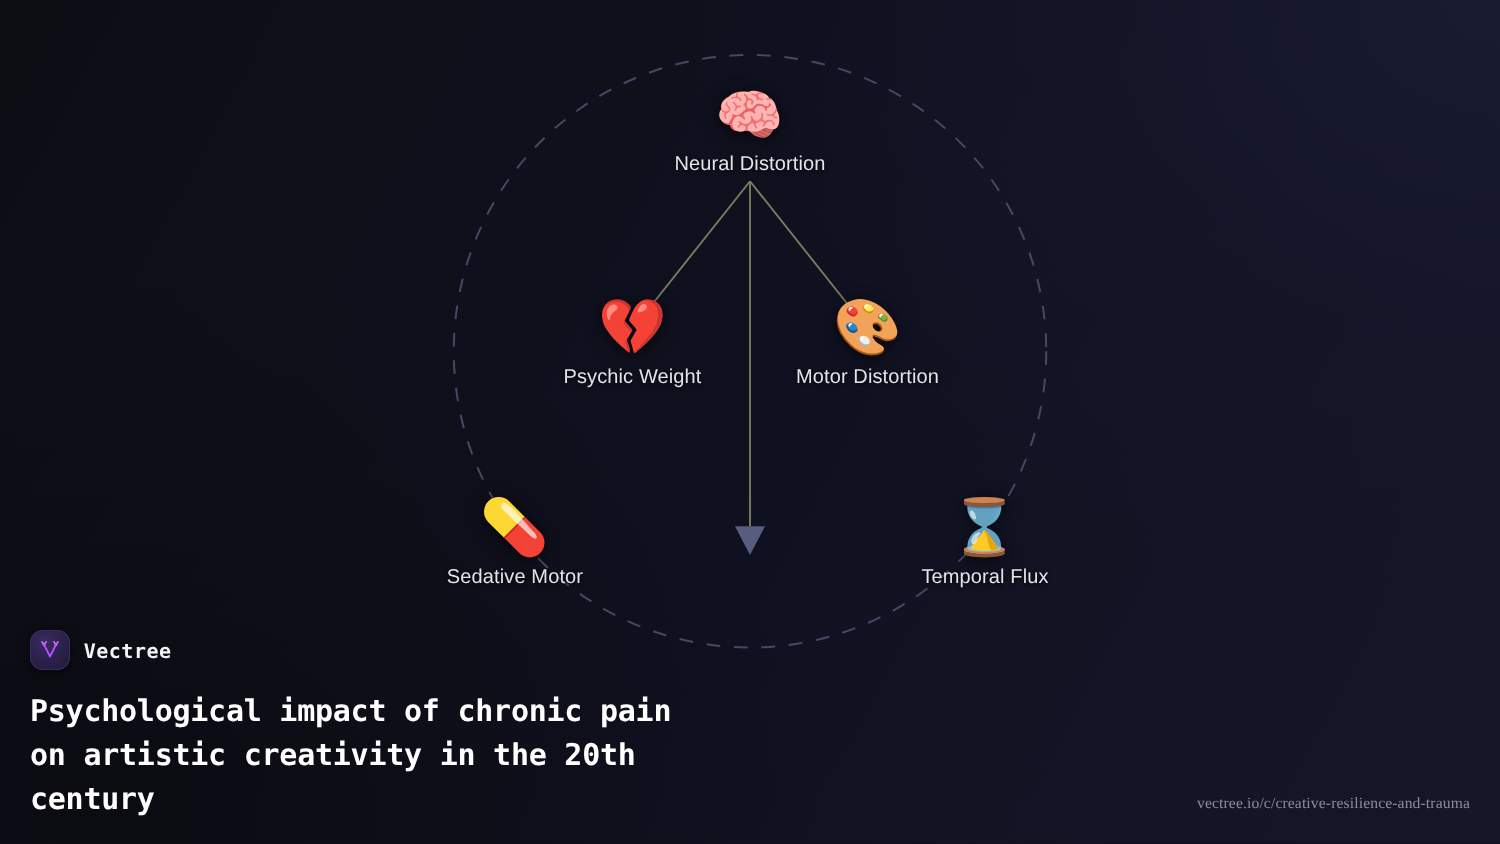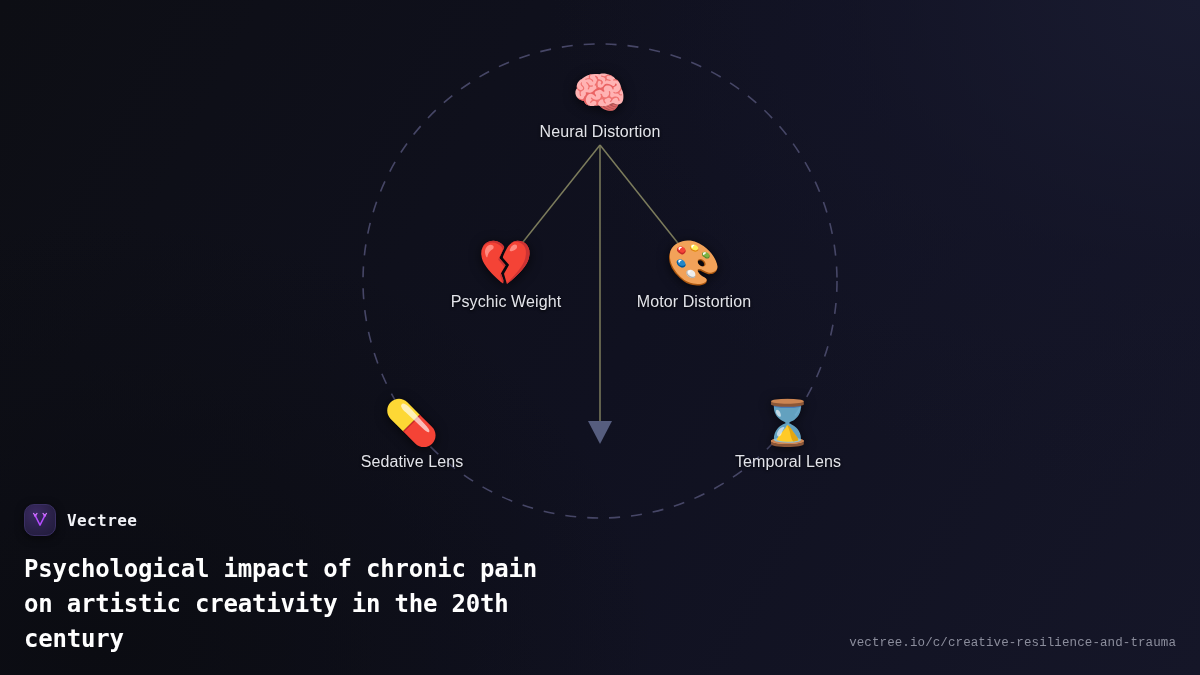--- a/index.html
+++ b/index.html
@@ -49,21 +49,21 @@
     font-size:16px; color:#f2f3f7; letter-spacing:.4px;
   }
   #title{
     font-family:"DejaVu Sans Mono", monospace; font-weight:700;
     font-size:24px; line-height:35px; color:#ffffff;
     letter-spacing:-0.2px; max-width:810px;
     white-space:pre-wrap;
   }
   #url{
     position:absolute; right:24px; bottom:25px;
-    font-family:Liberation Mono, monospace; font-size:12.5px;
+    font-family:Liberation Serif, serif; font-size:12.5px;
     color:#8b8d9c; letter-spacing:.1px;
   }
 </style>
 </head>
 <body>
 
 <div id="stage">
 
   <svg id="graph" viewBox="0 0 1200 675" xmlns="http://www.w3.org/2000/svg">
     <circle id="orbit" cx="600" cy="281" r="237" fill="none" stroke="#4a4a6a" stroke-width="1.6" stroke-dasharray="11 11" opacity="0.95"></circle>
@@ -87,26 +87,26 @@
       <div class="nlabel">Psychic Weight</div>
     </div>
 
     <div class="node" style="left:694px; top:274px;">
       <div class="emoji">🎨</div>
       <div class="nlabel">Motor Distortion</div>
     </div>
 
     <div class="node" style="left:412px; top:434px;">
       <div class="emoji">💊</div>
-      <div class="nlabel">Sedative Lens</div>
+      <div class="nlabel">Sedative Motor</div>
     </div>
 
     <div class="node" style="left:788px; top:434px;">
       <div class="emoji">⌛</div>
-      <div class="nlabel">Temporal Lens</div>
+      <div class="nlabel">Temporal Flux</div>
     </div>
 
   </div>
 
   <div id="footer">
     <div id="brand">
       <div id="logo">
         <svg width="18" height="18" viewBox="0 0 18 18" xmlns="http://www.w3.org/2000/svg">
           <path d="M4.2 4.6 L9 14.2 L13.8 4.6" fill="none" stroke="#b44cff" stroke-width="1.5" stroke-linecap="round" stroke-linejoin="round"></path>
           <path d="M4.2 4.6 L2.5 2.4 M4.2 4.6 L6.0 2.4" fill="none" stroke="#d07bff" stroke-width="1.2" stroke-linecap="round"></path>

